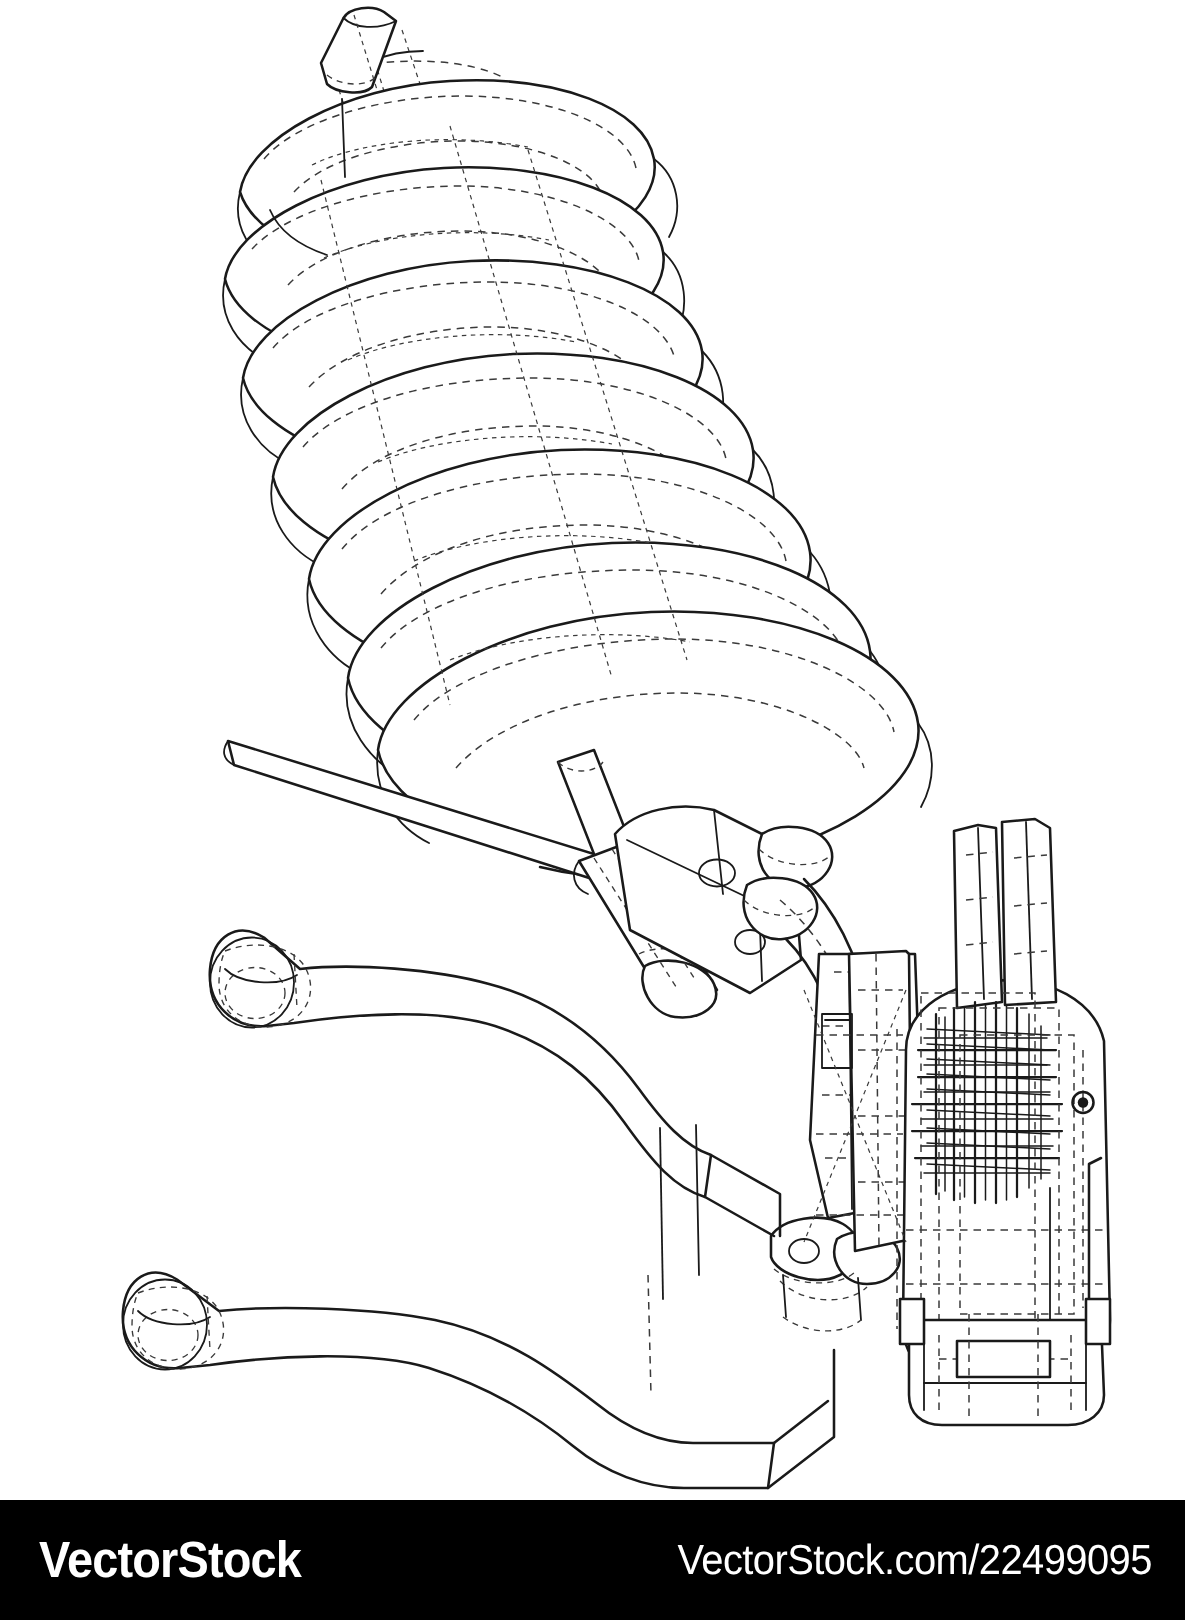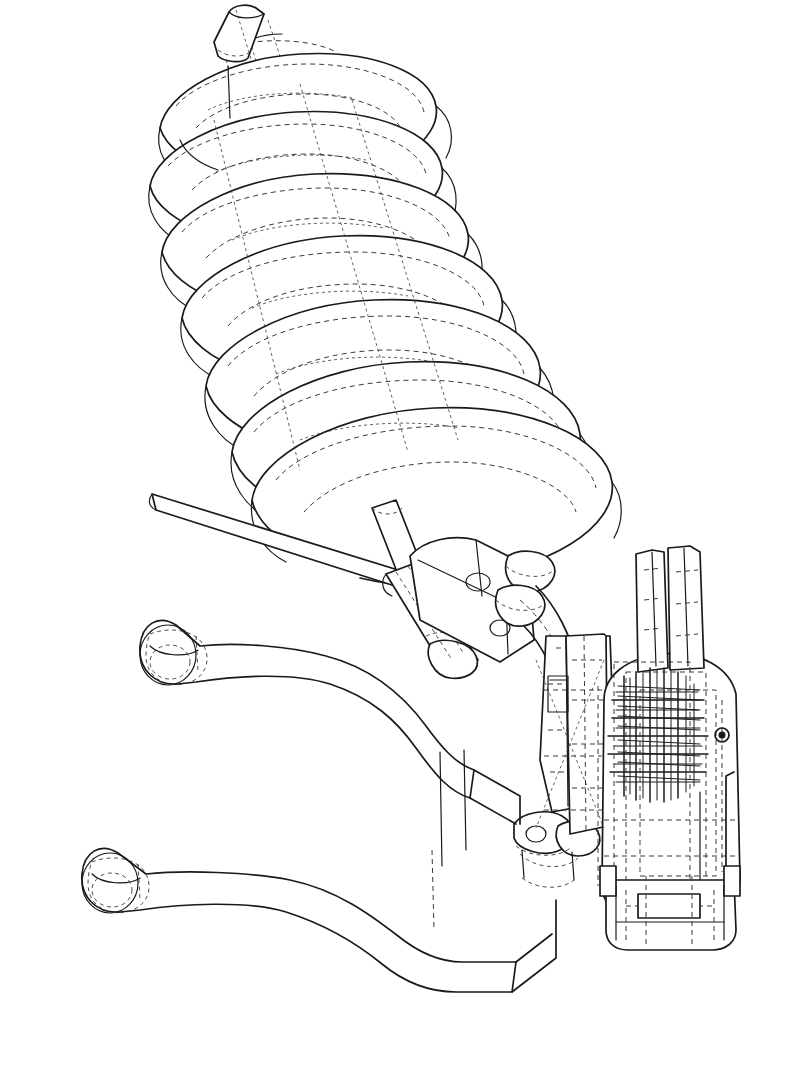--- a/index.html
+++ b/index.html
@@ -410,14 +410,18 @@
       <g>
         <path class="sl" d="M 470,798 L 516,824"></path>
         <path class="sl" d="M 474,770 L 520,796 L 520,824"></path>
         <path class="sl" d="M 512,992 L 556,958 L 556,900"></path>
         <path class="sl" d="M 516,962 L 552,934"></path>
       </g>
 
     </svg>
   </div>
 
+  <div id="footer-bar">
+    <div id="brand-logo">VectorStock</div>
+    <div id="asset-url">VectorStock.com/22499095</div>
+  </div>
 
 </div>
 
 </body></html>

